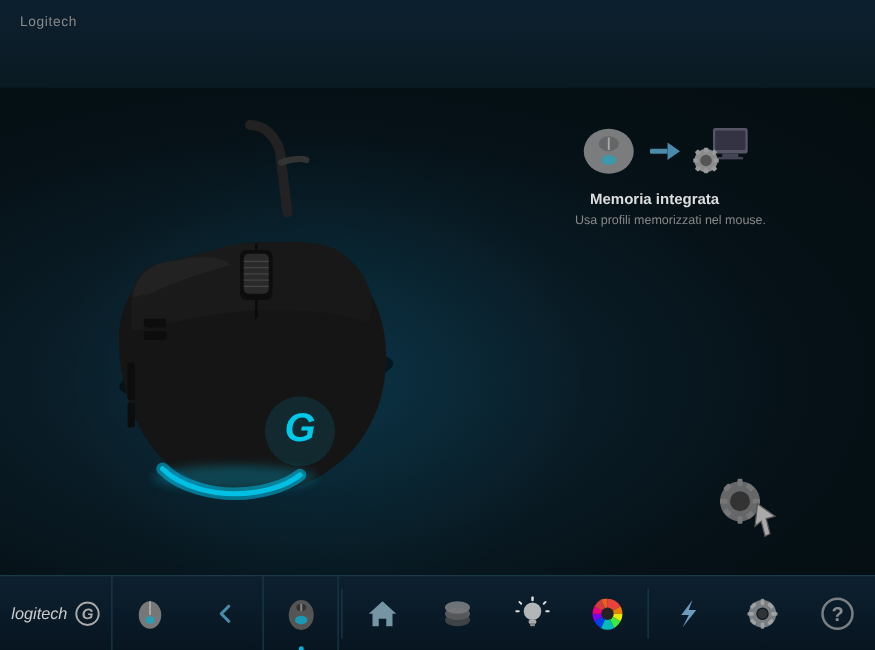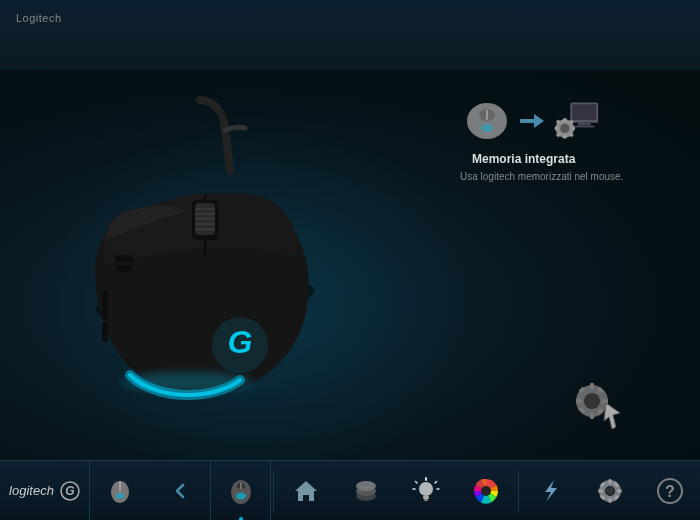--- a/index.html
+++ b/index.html
@@ -269,21 +269,21 @@
         <rect x="5" y="28" width="4" height="4" rx="1" fill="#999"></rect>
         <rect x="23" y="28" width="4" height="4" rx="1" fill="#999"></rect>
         <rect x="7" y="21" width="4" height="4" rx="1" fill="#999" transform="rotate(45,9,23)"></rect>
         <rect x="21" y="35" width="4" height="4" rx="1" fill="#999" transform="rotate(45,23,37)"></rect>
         <rect x="7" y="35" width="4" height="4" rx="1" fill="#999" transform="rotate(-45,9,37)"></rect>
         <rect x="21" y="21" width="4" height="4" rx="1" fill="#999" transform="rotate(-45,23,23)"></rect>
       </svg>
     </div>
 
     <div class="memory-title">Memoria integrata</div>
-    <div class="memory-desc">Usa logitech memorizzati nel mouse.</div>
+    <div class="memory-desc">Usa profili memorizzati nel mouse.</div>
   </div>
 
   <div class="settings-cursor-icon">
     <svg viewBox="0 0 60 55">
 
       <circle cx="22" cy="26" r="16" fill="#777" opacity="0.85"></circle>
       <circle cx="22" cy="26" r="8" fill="#333"></circle>
       <rect x="20" y="8" width="4" height="6" rx="1" fill="#777"></rect>
       <rect x="20" y="38" width="4" height="6" rx="1" fill="#777"></rect>
       <rect x="6" y="24" width="6" height="4" rx="1" fill="#777"></rect>

